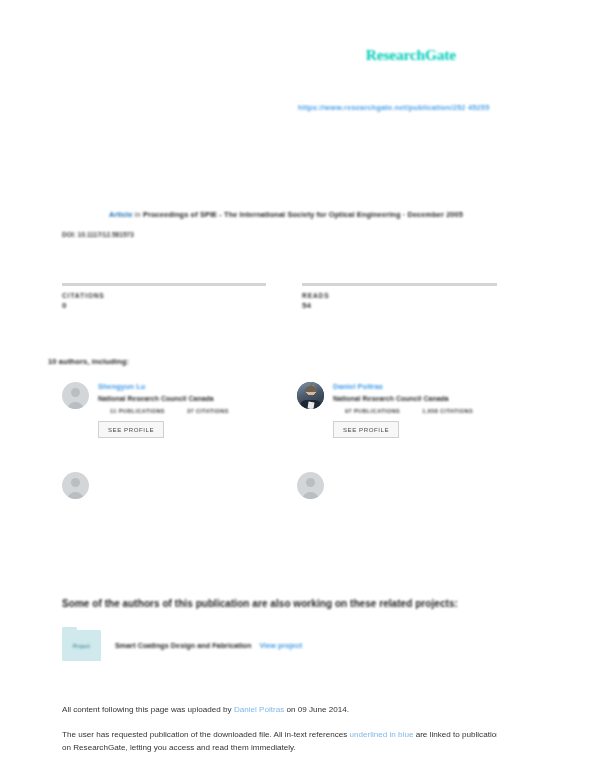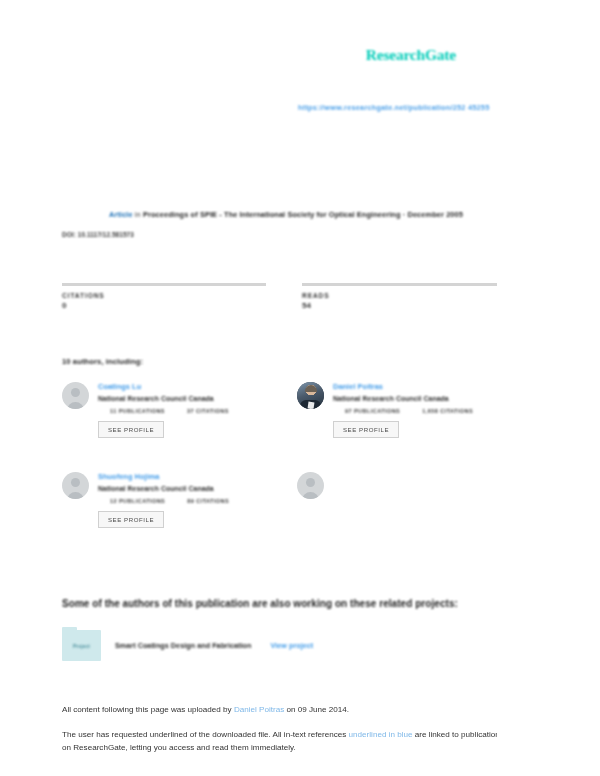--- a/index.html
+++ b/index.html
@@ -97,21 +97,21 @@
     font-weight: bold;
     color: #333333;
     margin-top: 2px;
     height: 9px;
   }
 
   
   .authors-head {
     position: absolute;
     top: 357px;
-    left: 62px;
+    left: 48px;
     font-size: 7.6px;
     font-weight: bold;
     color: #262626;
     letter-spacing: 0.1px;
   }
   .authors-grid {
     position: absolute;
     top: 381px;
     left: 62px;
     width: 470px;
@@ -269,21 +269,21 @@
   .project-text {
     margin-left: 14px;
     font-size: 7.2px;
     font-weight: bold;
     color: #1f1f1f;
     letter-spacing: 0.05px;
     white-space: nowrap;
   }
   .project-text .view-link {
     color: #3f9ae8;
-    margin-left: 17px;
+    margin-left: 6px;
   }
 
   
   .footer {
     position: absolute;
     top: 703px;
     left: 62px;
     width: 450px;
     font-size: 8.1px;
     color: #333333;
@@ -327,21 +327,21 @@
   <div class="authors-head blur">10 authors, including:</div>
 
   <div class="authors-grid">
 
     <div class="author-card">
       <div class="avatar">
         <div class="head"></div>
           <div class="body"></div>
       </div>
       <div class="author-info">
-        <div class="author-name blur">Coatings Lu</div>
+        <div class="author-name blur">Shengyun Lu</div>
         <div class="author-affil blur">National Research Council Canada</div>
         <div class="author-stats">
           <span class="author-stat blur2">11 PUBLICATIONS</span>
           <span class="author-stat blur2">37 CITATIONS</span>
         </div>
         <div class="see-profile">SEE PROFILE</div>
       </div>
     </div>
 
     <div class="author-card">
@@ -360,29 +360,20 @@
         </div>
         <div class="see-profile">SEE PROFILE</div>
       </div>
     </div>
 
     <div class="author-card">
       <div class="avatar">
         <div class="head"></div>
           <div class="body"></div>
       </div>
-      <div class="author-info">
-        <div class="author-name blur">Shuofeng Hojima</div>
-        <div class="author-affil blur">National Research Council Canada</div>
-        <div class="author-stats">
-          <span class="author-stat blur2">12 PUBLICATIONS</span>
-          <span class="author-stat blur2">89 CITATIONS</span>
-        </div>
-        <div class="see-profile">SEE PROFILE</div>
-      </div>
     </div>
 
     <div class="author-card">
       <div class="avatar">
         <div class="head"></div>
           <div class="body"></div>
       </div>
     </div>
 
   </div>
@@ -397,17 +388,17 @@
       <span>Smart Coatings Design and Fabrication</span>
       <span class="view-link">View project</span>
     </div>
   </div>
 
   <div class="footer">
     <div class="line1">
       <span>All content following this page was uploaded by </span><span class="link">Daniel Poitras</span><span> on 09 June 2014.</span>
     </div>
     <div class="line2">
-      <span>The user has requested underlined of the downloaded file. All in-text references </span><span class="link">underlined in blue</span><span> are linked to publications on ResearchGate, letting you access and read them immediately.</span>
+      <span>The user has requested publication of the downloaded file. All in-text references </span><span class="link">underlined in blue</span><span> are linked to publications on ResearchGate, letting you access and read them immediately.</span>
     </div>
   </div>
 
 </div>
 
 </body></html>

